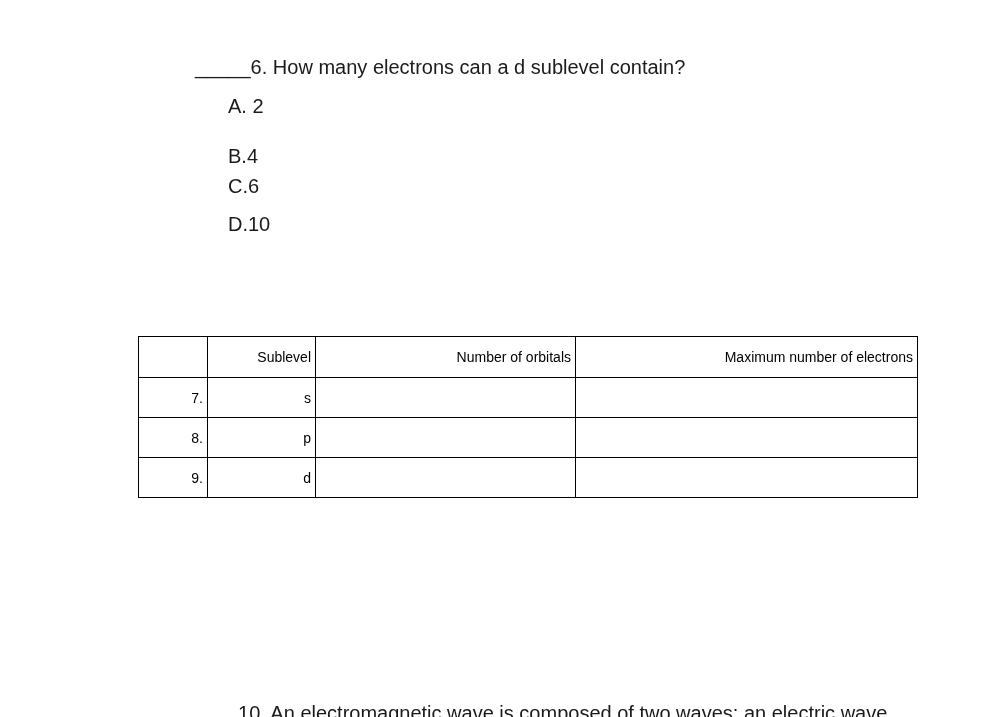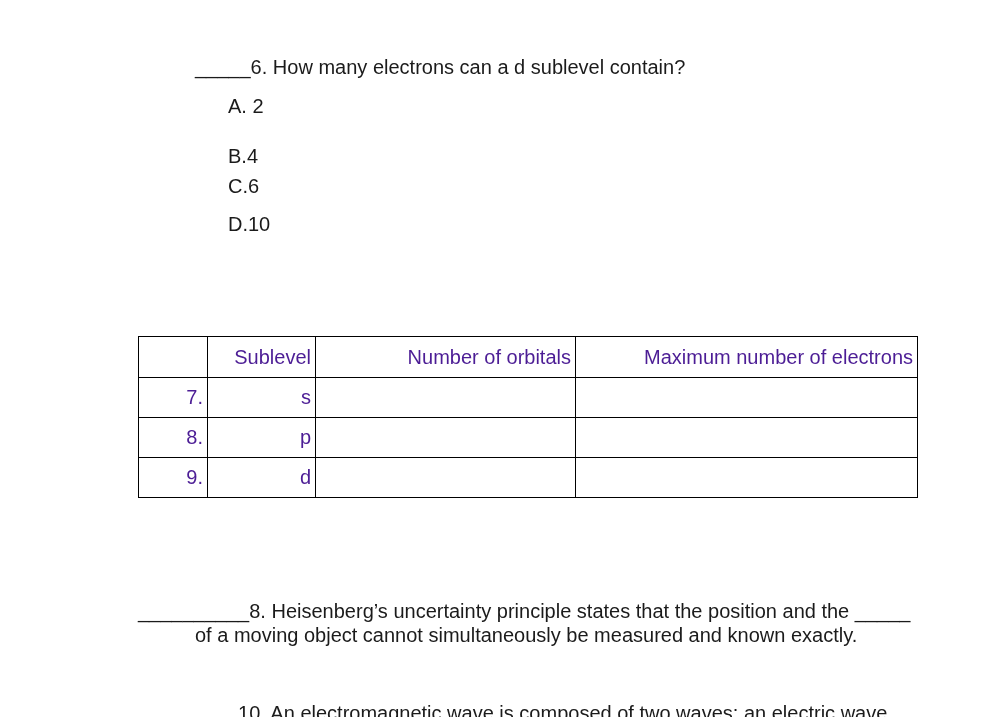--- a/index.html
+++ b/index.html
@@ -20,22 +20,22 @@
   }
   .worksheet-table {
     position: absolute;
     left: 98px; top: 296px;
     width: 779px;
     border-collapse: collapse;
     table-layout: fixed;
   }
   .worksheet-table td {
     border: 1.5px solid #000000;
-    font-size: 20px;
-    color: #4c1d95;
+    font-size: 14px;
+    color: #000000;
     padding: 0 4px 0 10px;
     vertical-align: middle;
     white-space: pre;
     overflow: hidden;
   }
   .worksheet-table tr.header-row td { height: 41px; }
   .worksheet-table tr.data-row td { height: 40px; }
   .col-num { width: 69px; }
   .col-sub { width: 108px; }
   .col-orb { width: 260px; }
@@ -75,19 +75,17 @@
     </tr>
     <tr class="data-row">
       <td>9.</td>
       <td>d</td>
       <td></td>
       <td></td>
     </tr>
   </tbody>
     </table>
 
-  <div class="line" style="left:98px; top:561px;">__________8. Heisenberg’s uncertainty principle states that the position and the _____</div>
-  <div class="line" style="left:155px; top:585px;">of a moving object cannot simultaneously be measured and known exactly.</div>
 
 
   <div class="line" style="left:98px; top:663px;">_________10. An electromagnetic wave is composed of two waves: an electric wave</div>
 
 </div>
 
 </body></html>

